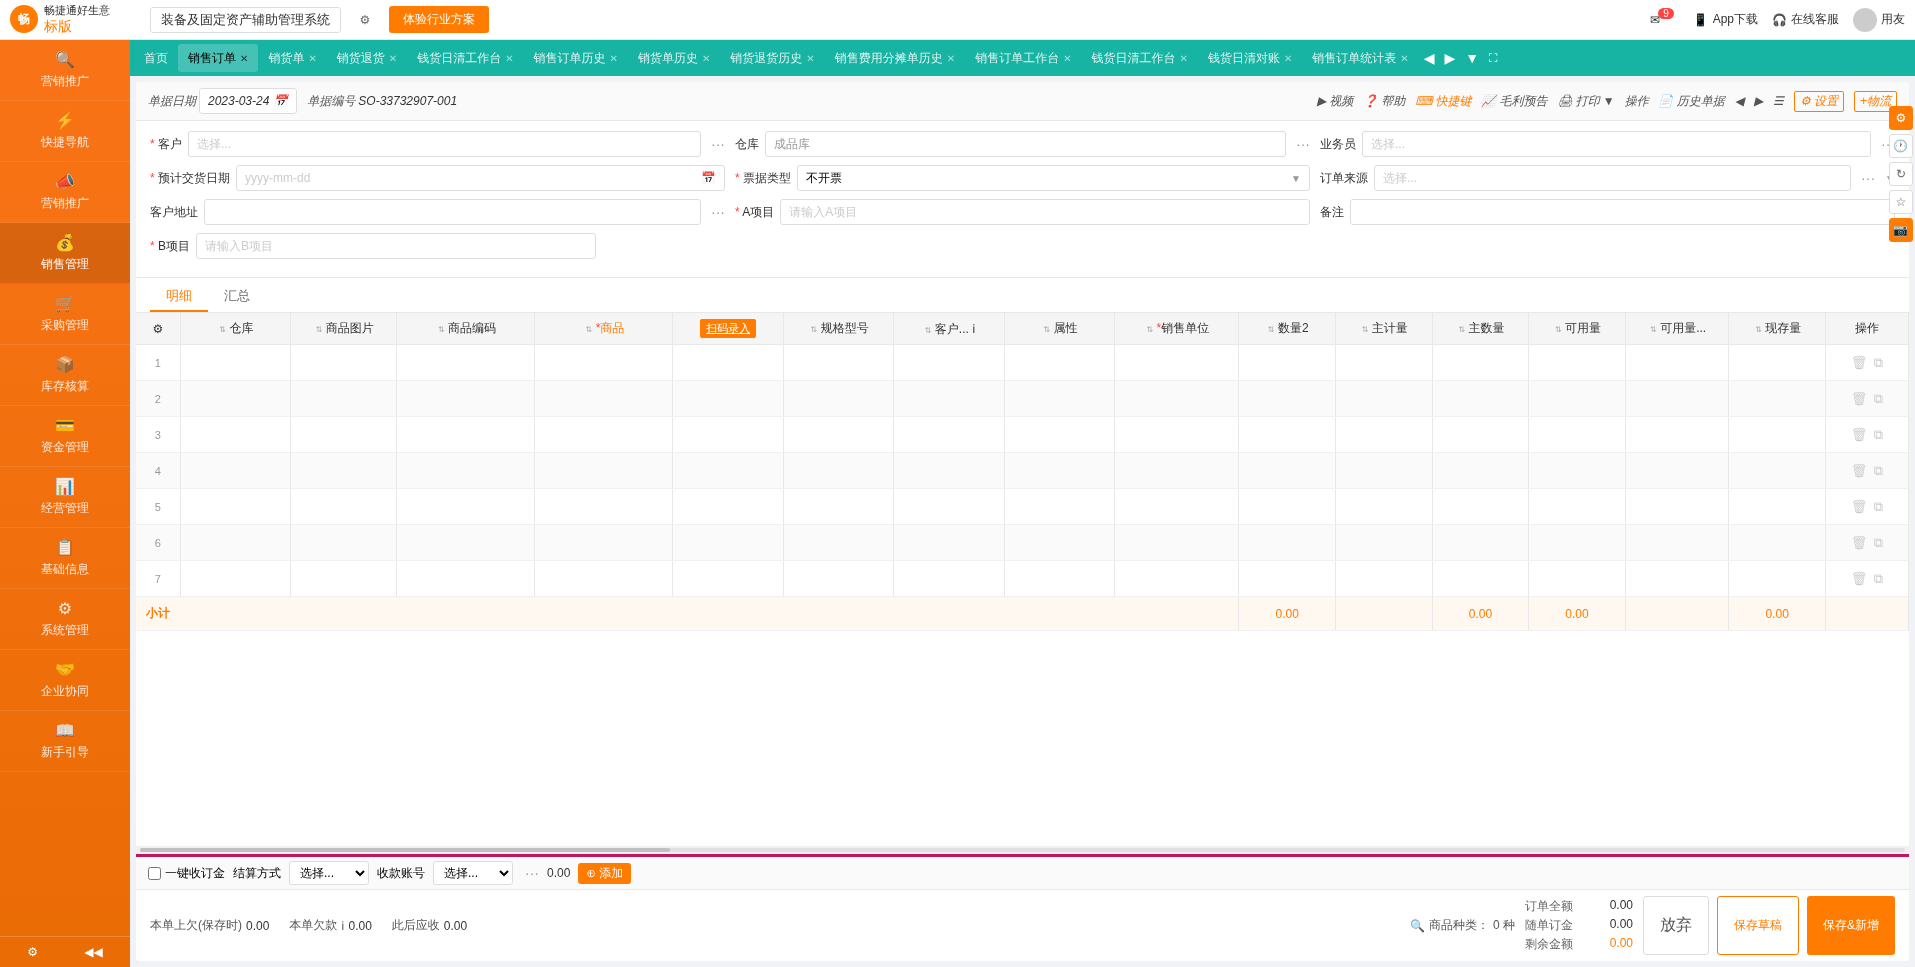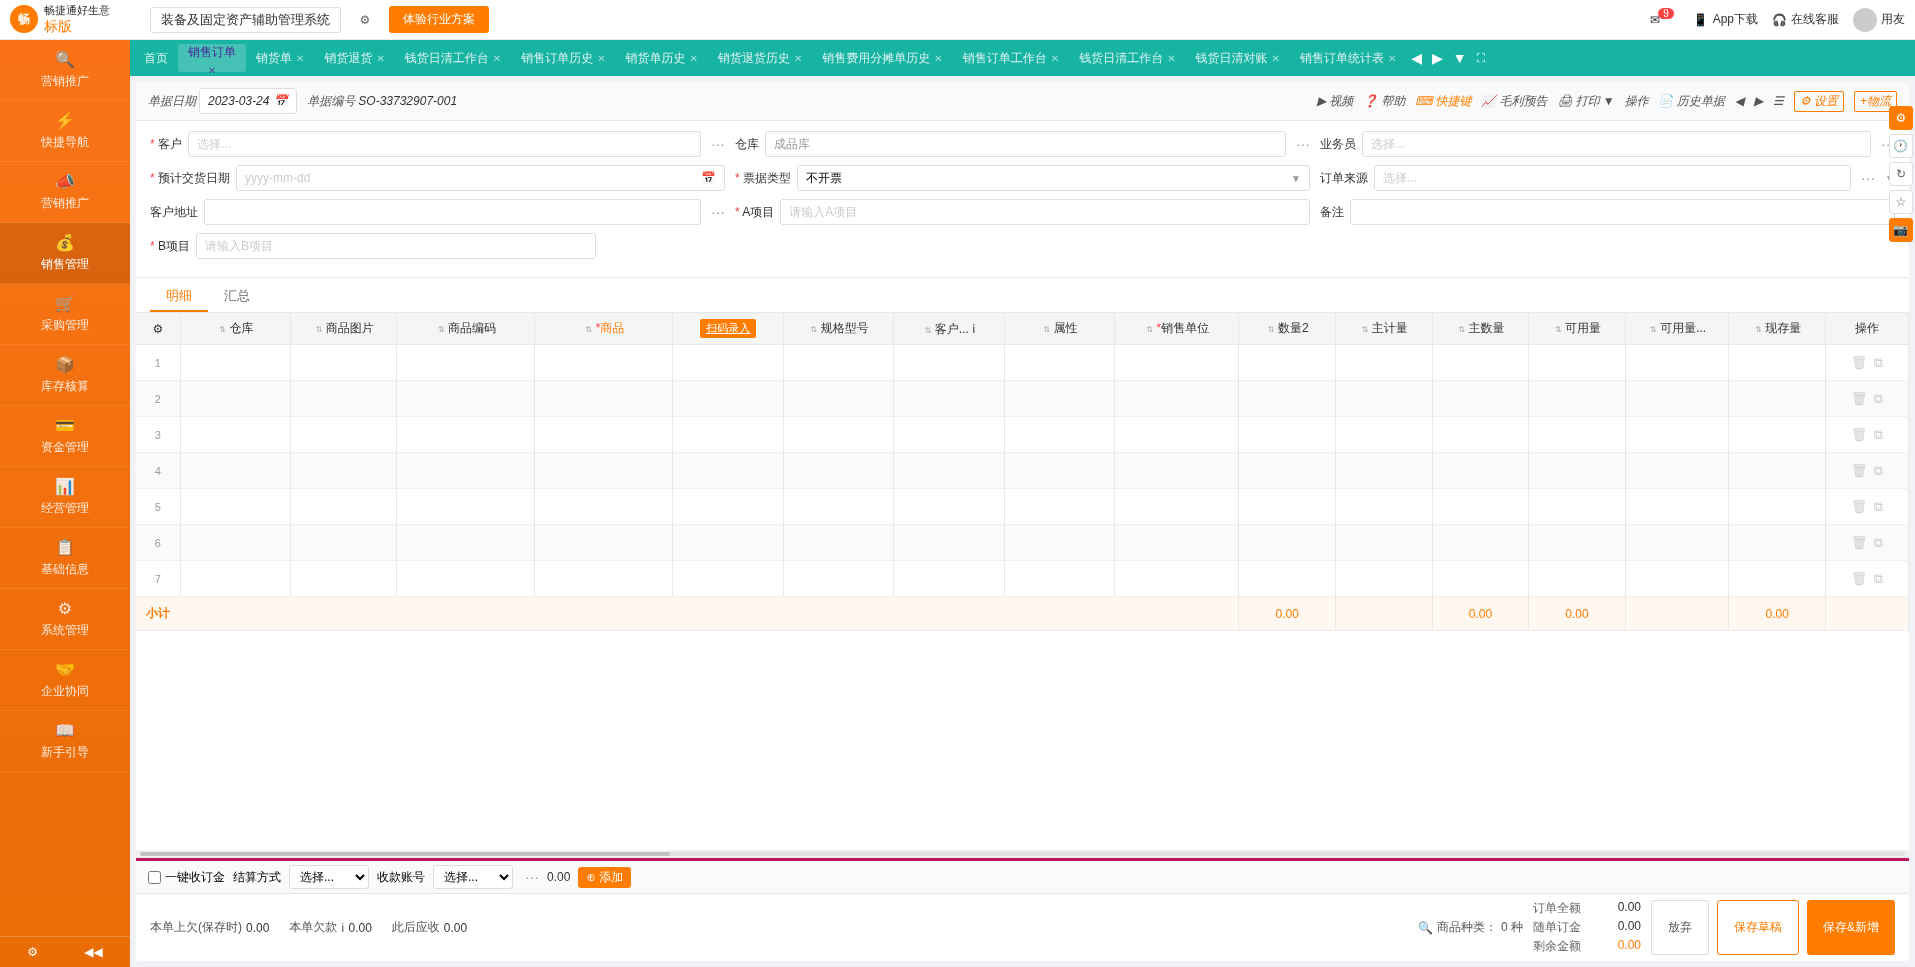--- a/index.html
+++ b/index.html
@@ -125,22 +125,21 @@
       padding: 0 10px;
       height: 28px;
       color: rgba(255,255,255,0.85);
       cursor: pointer;
       border-radius: 3px;
       white-space: nowrap;
       font-size: 12px;
     }
     .tab-item.active {
       background: rgba(255,255,255,0.2);
-      color: #4c1d95;
-      flex-direction: column;
+      color: #000000;
     }
     .tab-close { font-size: 10px; opacity: 0.7; }
     .tab-nav-btn {
       color: white; cursor: pointer; padding: 0 5px; font-size: 14px;
     }
 
     
     .content-area {
       flex: 1;
       background: white;
@@ -320,21 +319,21 @@
     .footer-stat { display: flex; gap: 4px; align-items: center; color: #555; }
     .footer-right { display: flex; align-items: center; gap: 10px; }
     .order-summary { display: flex; flex-direction: column; gap: 2px; text-align: right; }
     .order-line { display: flex; justify-content: flex-end; gap: 10px; font-size: 12px; }
     .order-label { color: #666; }
     .order-val { color: #333; min-width: 50px; text-align: right; }
     .order-val.highlight { color: #ff7c00; }
     .footer-btns { display: flex; gap: 8px; }
     .btn-discard {
       border: 1px solid #ddd; background: white;
-      padding: 18px 16px; border-radius: 3px; cursor: pointer; font-size: 12px; color: #555;
+      padding: 18px 16px; border-radius: 3px; cursor: pointer; font-size: 16px; color: #555;
     }
     .btn-draft {
       border: 1px solid #ff7c00; color: #ff7c00; background: white;
       padding: 5px 16px; border-radius: 3px; cursor: pointer; font-size: 12px;
     }
     .btn-save {
       background: #ff7c00; color: white; border: none;
       padding: 5px 16px; border-radius: 3px; cursor: pointer; font-size: 12px;
     }
 

